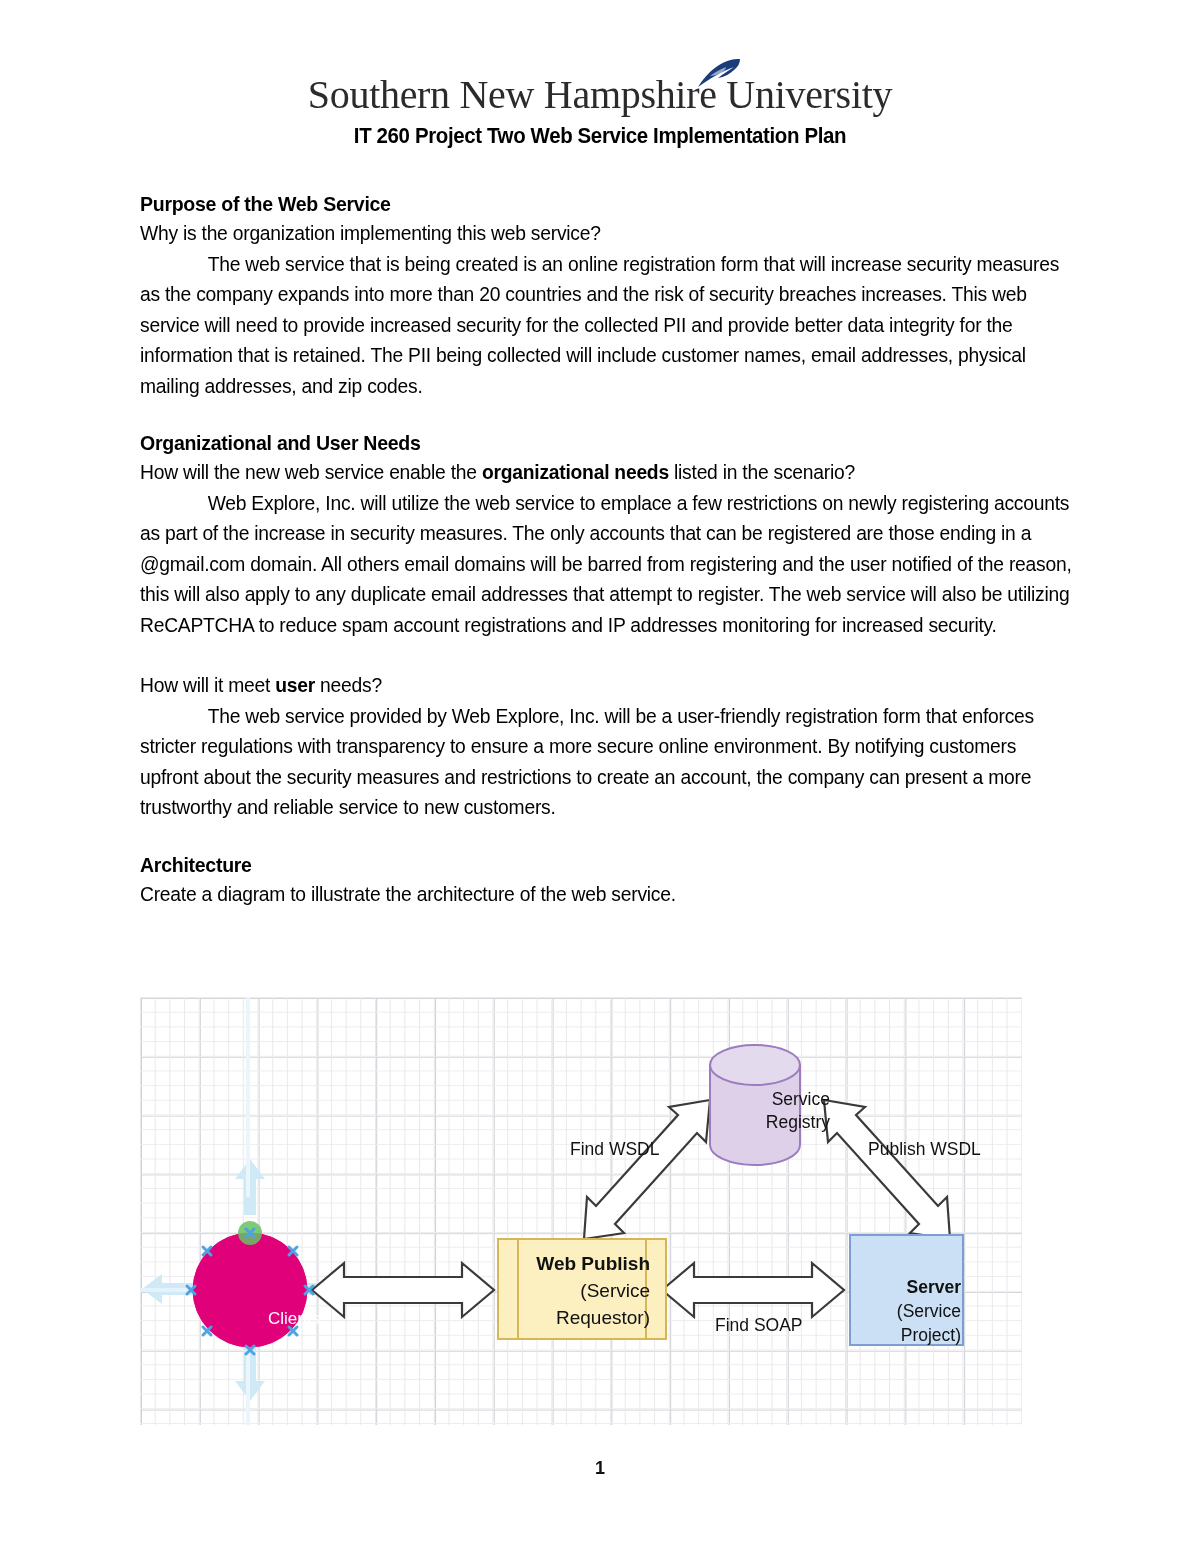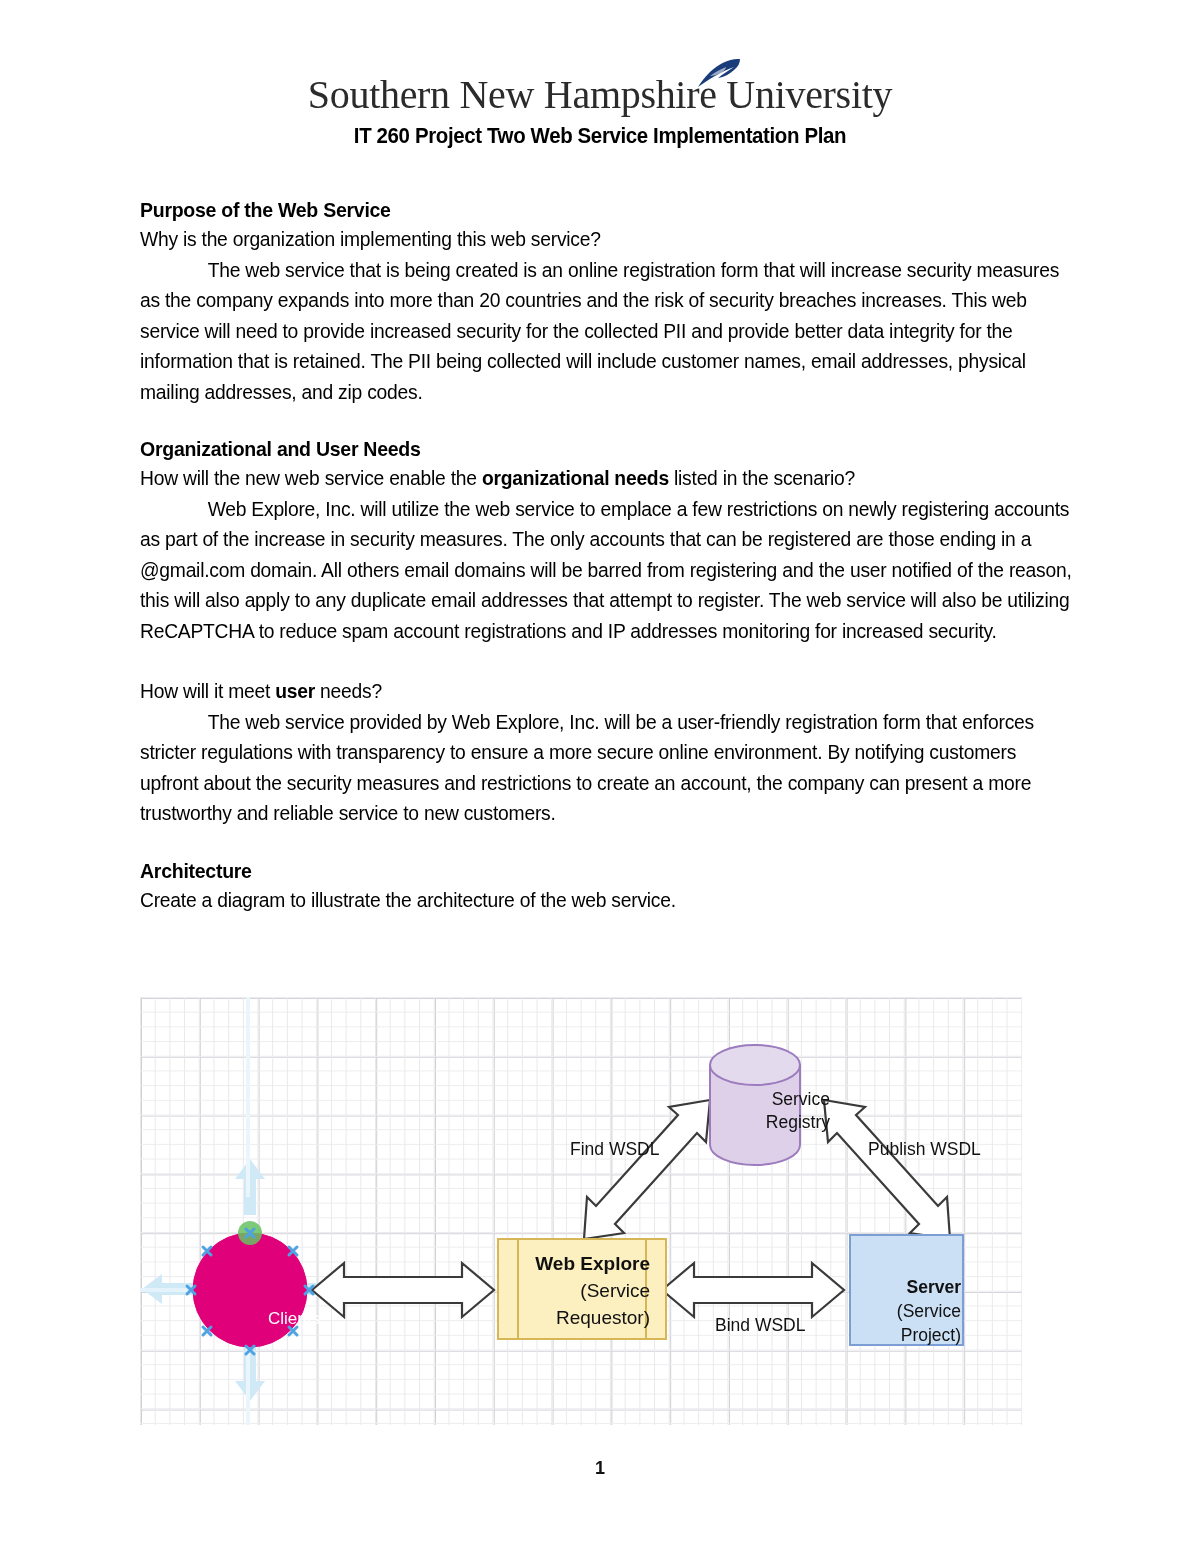--- a/index.html
+++ b/index.html
@@ -56,21 +56,21 @@
     font-weight: bold;
     letter-spacing: -0.4px;
     transform: scaleX(0.93);
     color: #000;
   }
 
   
   .content {
     position: absolute;
     left: 140px;
-    top: 198px;
+    top: 192px;
     width: 940px;
   }
   h2.section {
     font-size: 21px;
     font-weight: bold;
     margin: 0 0 2px 0;
     letter-spacing: -0.3px;
     transform: scaleX(0.93);
     transform-origin: left center;
   }
@@ -306,30 +306,30 @@
   </div>
 
   <div class="node-label lbl-registry">
     <div>Service</div>
     <div>Registry</div>
   </div>
 
   <div class="node-label lbl-clients">Clients</div>
 
   <div class="node-label lbl-webservice">
-    <div class="t1">Web Explore</div>
+    <div class="t1">Web Publish</div>
     <div>(Service</div>
     <div>Requestor)</div>
   </div>
 
   <div class="node-label lbl-server">
     <div class="t1">Server</div>
     <div>(Service</div>
     <div>Project)</div>
   </div>
 
   <div class="edge-label lbl-find">Find WSDL</div>
   <div class="edge-label lbl-publish">Publish WSDL</div>
-  <div class="edge-label lbl-bind">Bind WSDL</div>
+  <div class="edge-label lbl-bind">Find SOAP</div>
 
   <div class="page-number">1</div>
 
 </div>
 
 </body></html>

